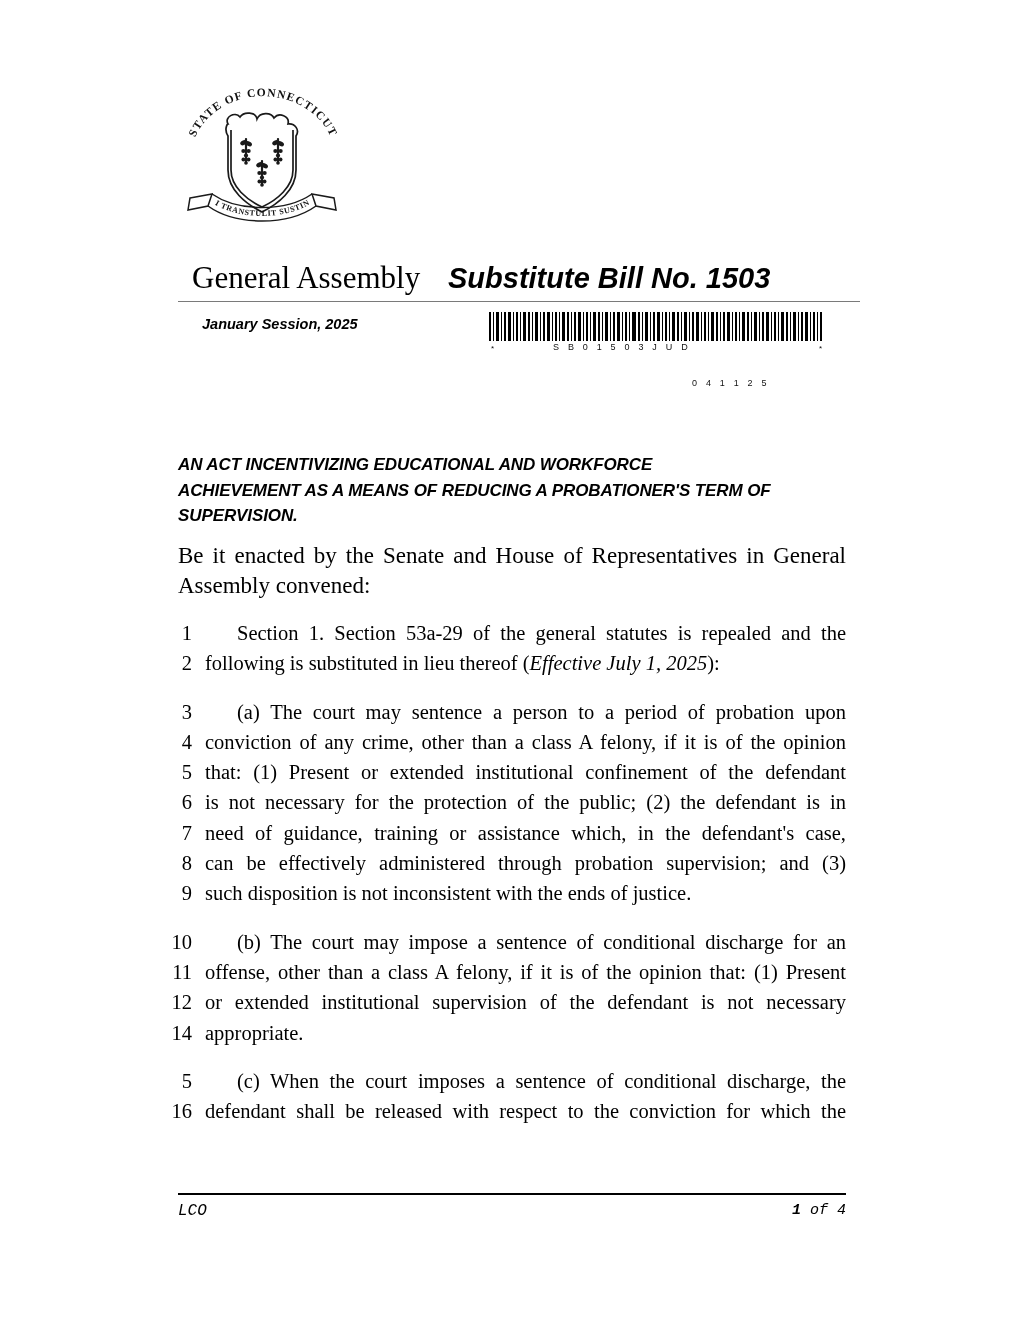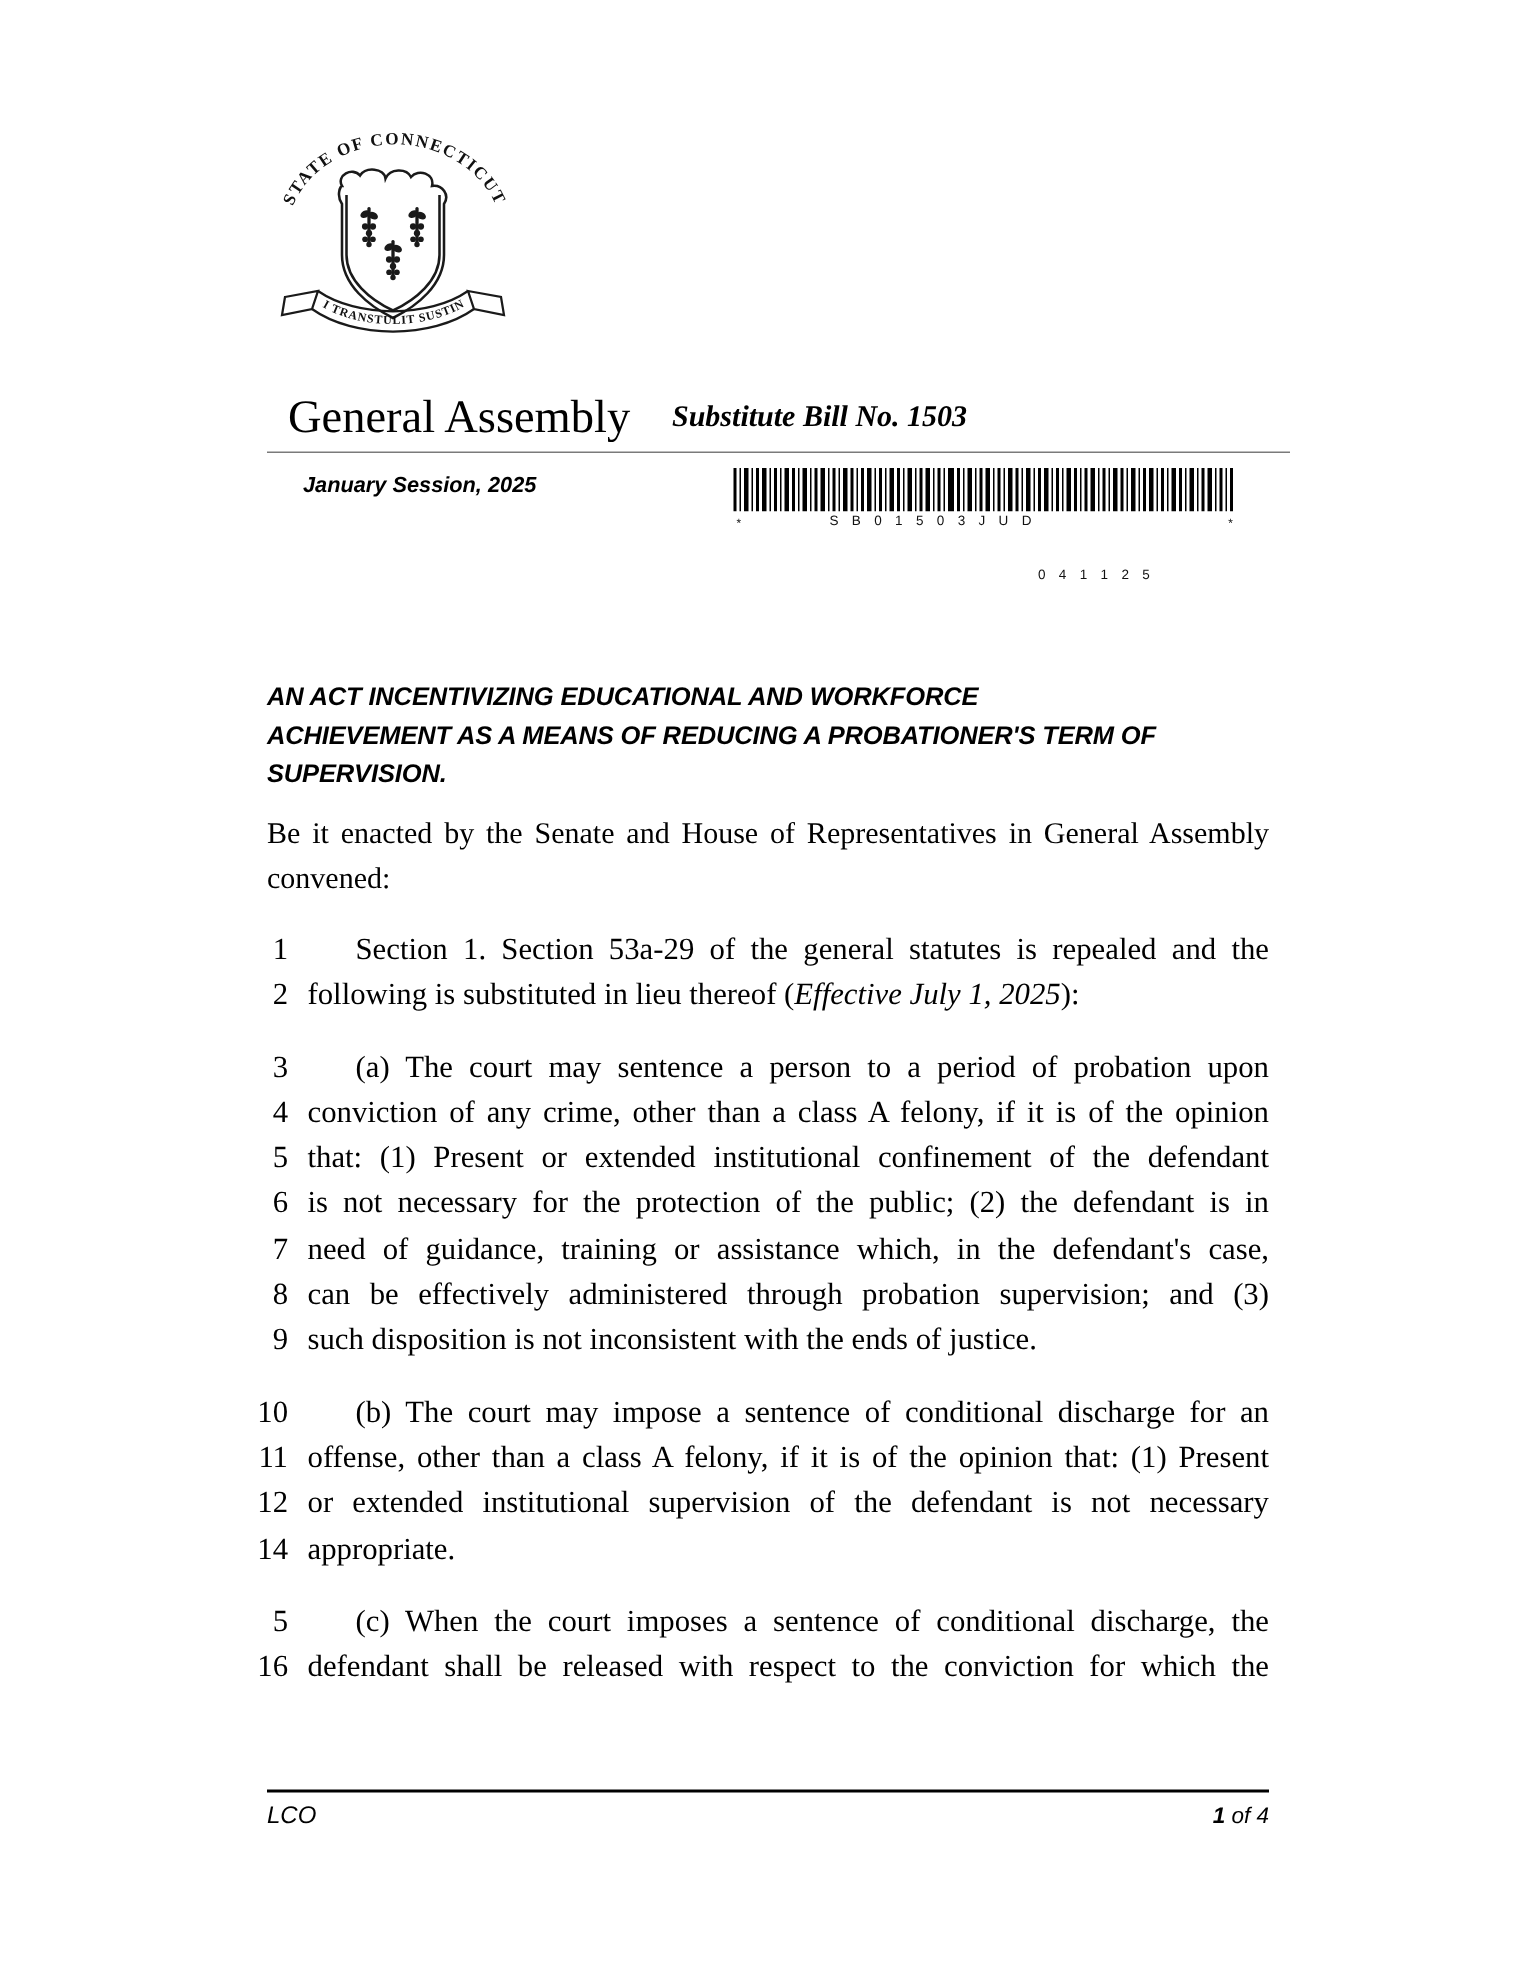--- a/index.html
+++ b/index.html
@@ -45,24 +45,24 @@
     top: 0;
     font-family: "Liberation Serif", "DejaVu Serif", serif;
     font-size: 31px;
     line-height: 32px;
     white-space: nowrap;
   }
   .bill-title {
     position: absolute;
     left: 270px;
     top: -1px;
-    font-family: Liberation Serif, serif;
+    font-family: Liberation Sans, sans-serif;
     font-weight: bold;
     font-style: italic;
-    font-size: 20px;
+    font-size: 29px;
     line-height: 34px;
     white-space: nowrap;
   }
   .header-rule {
     position: absolute;
     left: 178px;
     top: 301px;
     width: 682px;
     height: 1px;
     background: #7a7a7a;
@@ -117,21 +117,21 @@
     line-height: 25.5px;
     letter-spacing: -0.1px;
   }
 
   
   .enacting {
     position: absolute;
     left: 178px;
     top: 541px;
     width: 668px;
-    font-size: 20px;
+    font-size: 23px;
     line-height: 30px;
     text-align: justify;
     text-justify: inter-word;
   }
 
   
   .body-lines {
     position: absolute;
     left: 160px;
     top: 618px;
@@ -181,21 +181,21 @@
     width: 668px;
     height: 2px;
     background: #000000;
   }
   .footer {
     position: absolute;
     left: 178px;
     top: 1202px;
     width: 668px;
     height: 26px;
-    font-family: Liberation Sans, sans-serif;
+    font-family: Liberation Mono, monospace;
   }
   .footer-left {
     position: absolute;
     left: 0;
     top: 0;
     font-style: italic;
     font-size: 16px;
   }
   .footer-right {
     position: absolute;

